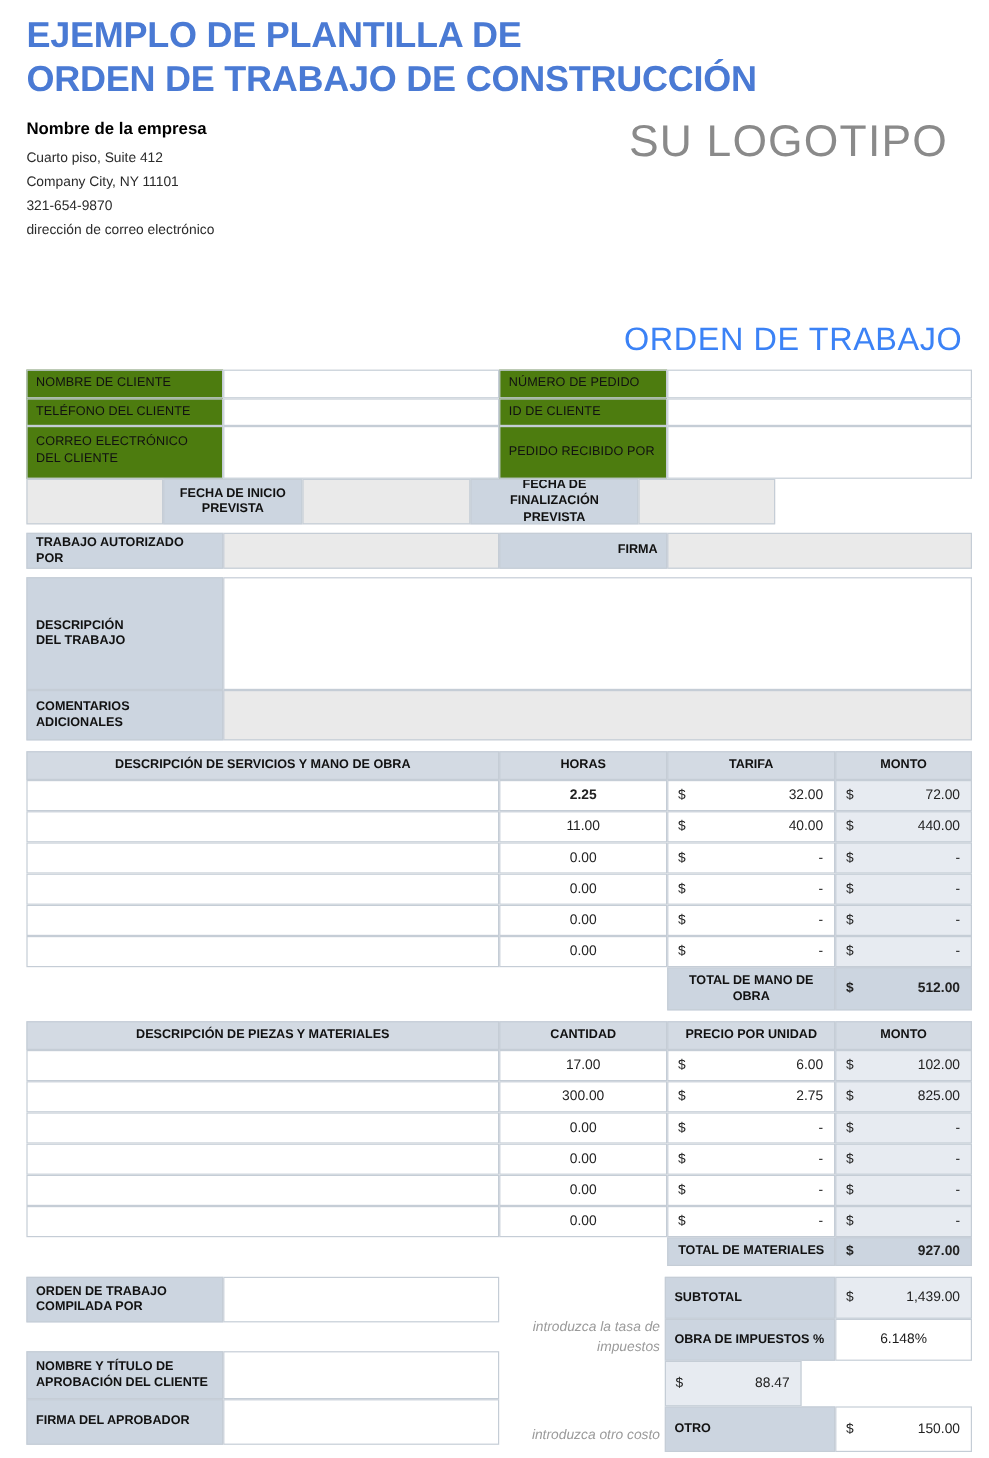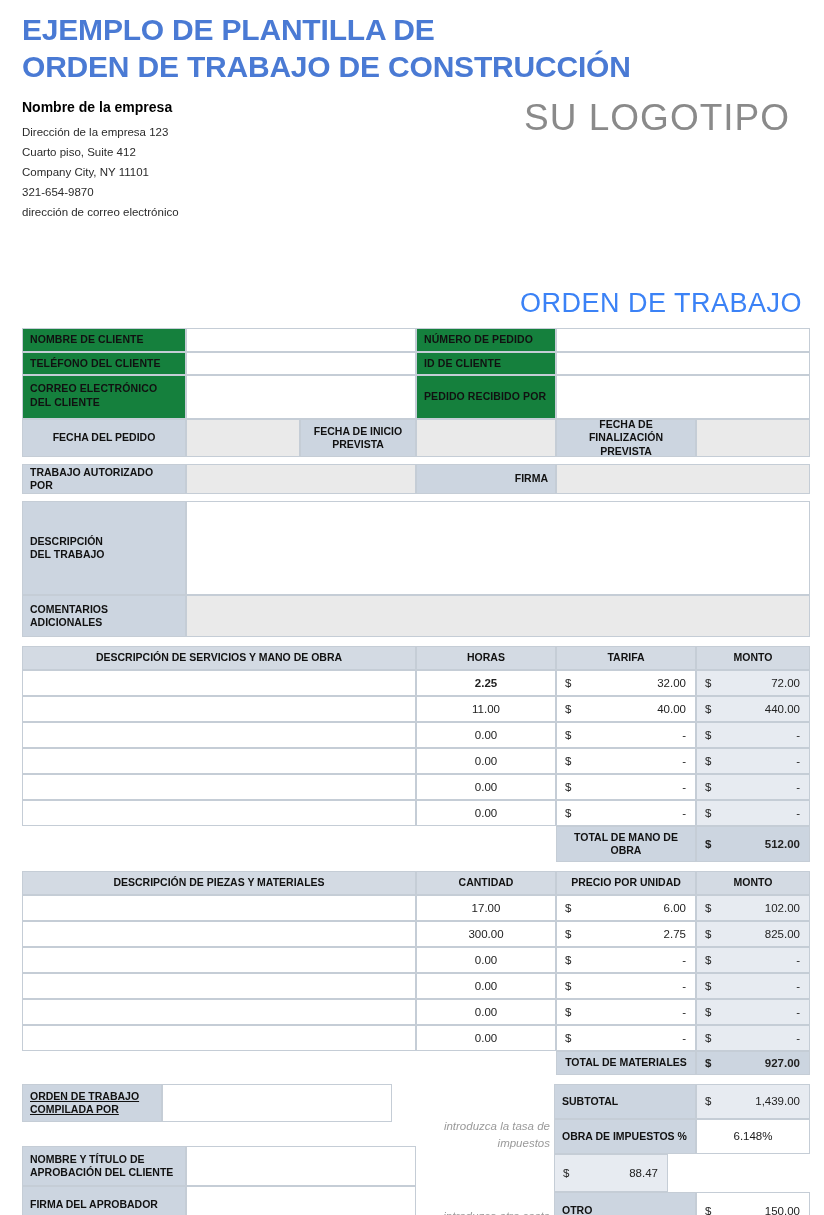--- a/index.html
+++ b/index.html
@@ -85,22 +85,22 @@
     box-sizing: border-box;
     border: 1px solid #c5cdd6;
     font-size: 10.5px;
     display: flex;
     align-items: center;
     padding: 4px 7px;
     line-height: 1.28;
     overflow: hidden;
   }
   .lbl {
-    background: #15803d;
-    font-weight: bold;
+    background: #4d7c0f;
+    font-weight: normal;
     letter-spacing: 0.1px;
     color: #111;
   }
   .lbl-dark {
     background: #ccd5e0;
     font-weight: bold;
     color: #111;
   }
   .val-white { background: #ffffff; }
   .val-gray  { background: #eaeaea; }
@@ -166,21 +166,20 @@
 <body>
 
 <div class="title-block">
   <div class="doc-title">EJEMPLO DE PLANTILLA DE
 ORDEN DE TRABAJO DE CONSTRUCCIÓN</div>
 </div>
 
 <div class="header-row">
   <div class="company-block">
     <div class="company-name">Nombre de la empresa</div>
-    <div class="company-line">Dirección de la empresa 123</div>
     <div class="company-line">Cuarto piso, Suite 412</div>
     <div class="company-line">Company City, NY 11101</div>
     <div class="company-line">321-654-9870</div>
     <div class="company-line">dirección de correo electrónico</div>
   </div>
   <div class="logo-block">
     <div class="logo-text">SU LOGOTIPO</div>
   </div>
 </div>
 
@@ -203,21 +202,20 @@
   </div>
 
   <div class="row">
     <div class="cell lbl" style="width:164px;height:44px;align-items:flex-start;padding-top:6px;">CORREO ELECTRÓNICO DEL CLIENTE</div>
     <div class="cell val-white" style="width:230px;height:44px;"></div>
     <div class="cell lbl" style="width:140px;height:44px;">PEDIDO RECIBIDO POR</div>
     <div class="cell val-white" style="width:254px;height:44px;"></div>
   </div>
 
   <div class="row">
-    <div class="cell lbl-dark ctr" style="width:164px;height:38px;">FECHA DEL PEDIDO</div>
     <div class="cell val-gray" style="width:114px;height:38px;"></div>
     <div class="cell lbl-dark ctr" style="width:116px;height:38px;">FECHA DE INICIO PREVISTA</div>
     <div class="cell val-gray" style="width:140px;height:38px;"></div>
     <div class="cell lbl-dark ctr" style="width:140px;height:38px;">FECHA DE FINALIZACIÓN PREVISTA</div>
     <div class="cell val-gray" style="width:114px;height:38px;"></div>
   </div>
 </div>
 
 <div class="sheet" style="margin-top:7px;">
   <div class="row">
@@ -430,21 +428,21 @@
         <span class="cur">$</span>
         <span>927.00</span>
       </div>
   </div>
 </div>
 
 <div class="bottom">
 
   <div class="bottom-left">
     <div class="row">
-      <div class="cell lbl-dark" style="width:140px;height:38px;text-decoration:underline;">ORDEN DE TRABAJO COMPILADA POR</div>
+      <div class="cell lbl-dark" style="width:164px;height:38px;">ORDEN DE TRABAJO COMPILADA POR</div>
       <div class="cell val-white" style="width:230px;height:38px;"></div>
     </div>
 
     <div class="spacer"></div>
 
     <div class="row">
       <div class="cell lbl-dark" style="width:164px;height:40px;">NOMBRE Y TÍTULO DE APROBACIÓN DEL CLIENTE</div>
       <div class="cell val-white" style="width:230px;height:40px;"></div>
     </div>
     <div class="row">

